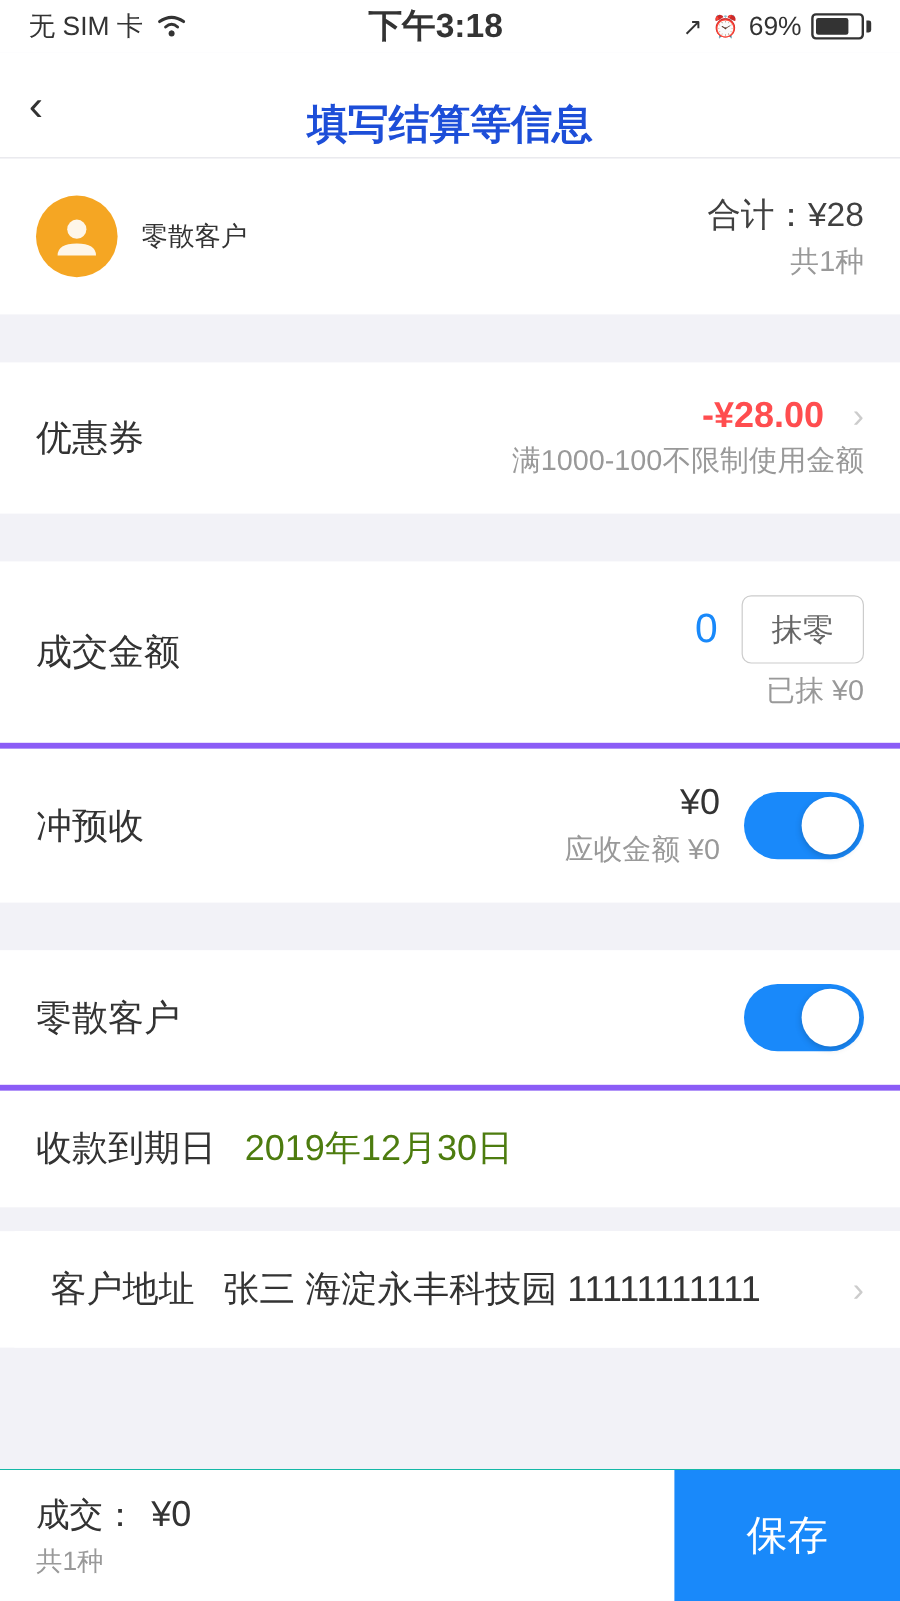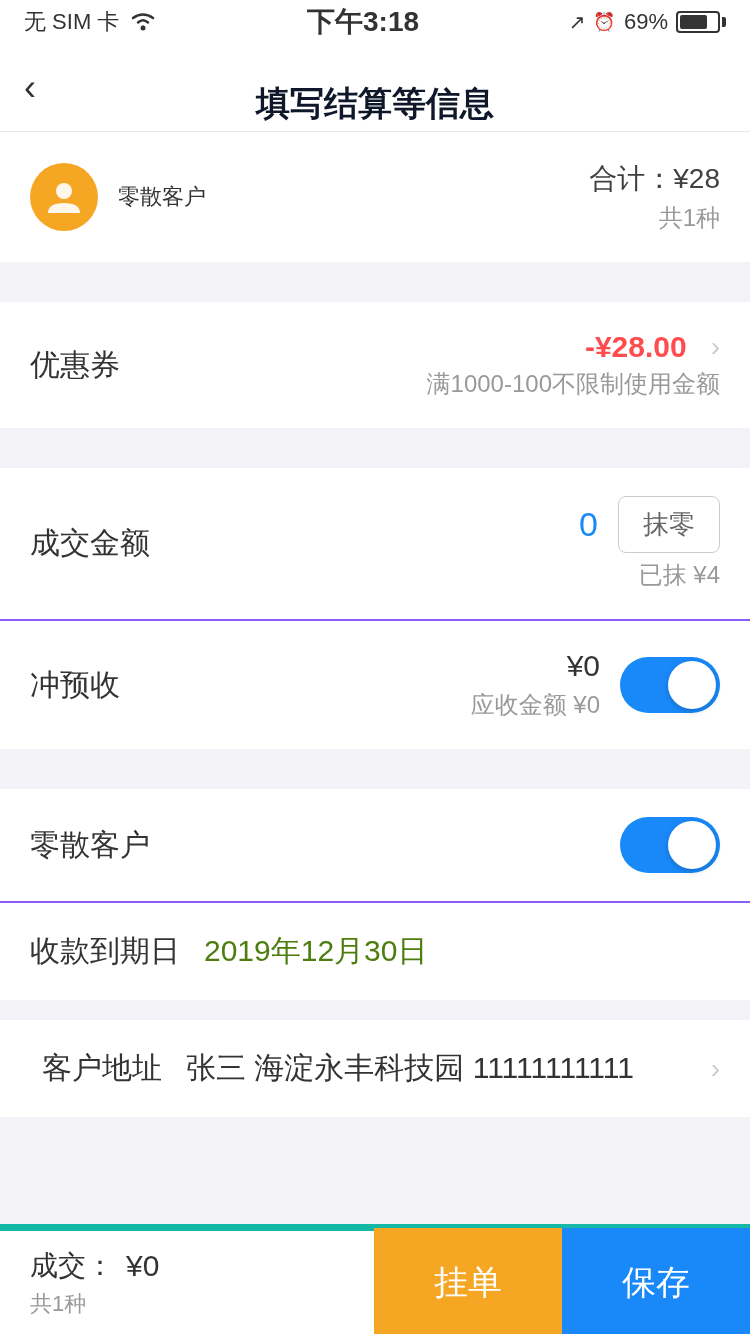--- a/index.html
+++ b/index.html
@@ -43,21 +43,21 @@
     .nav-back {
       position: absolute;
       left: 24px;
       font-size: 36px;
       color: #333;
       cursor: pointer;
     }
     .nav-title {
       font-size: 34px;
       font-weight: 600;
-      color: #0f172a;
+      color: #1d4ed8;
       margin-top: 32px;
     }
 
     
     .content {
       padding-bottom: 120px;
     }
 
     
     .section {
@@ -94,21 +94,21 @@
       background: #f2f2f7;
     }
 
     
     .form-row {
       display: flex;
       align-items: center;
       justify-content: space-between;
       padding: 28px 30px;
       background: #fff;
-      border-bottom: 2px solid #8b5cf6;
+      border-bottom: 5px solid #8b5cf6;
       min-height: 88px;
     }
     .form-row:last-child { border-bottom: none; }
     .form-label { font-size: 30px; color: #333; }
     .form-value { font-size: 30px; color: #333; text-align: right; }
     .form-value.blue { color: #1989fa; font-size: 34px; }
     .form-sub { font-size: 24px; color: #999; text-align: right; margin-top: 6px; }
     .form-value-discount-amount { color: #ff4d4f; font-size: 30px; font-weight: 600; text-align: right; }
     .form-discount-sub { font-size: 24px; color: #999; text-align: right; margin-top: 4px; }
     .form-row-col { display: flex; flex-direction: column; align-items: flex-end; }
@@ -204,21 +204,21 @@
     
     .bottom-bar {
       position: fixed;
       bottom: 0;
       left: 0;
       width: 750px;
       height: 110px;
       background: #fff;
       display: flex;
       align-items: center;
-      border-top: 7px solid #14b8a6;
+      border-top: 1px solid #14b8a6;
     }
     .bottom-summary {
       flex: 1;
       padding: 0 30px;
     }
     .bottom-deal { font-size: 28px; color: #333; display: flex; align-items: center; gap: 12px; }
     .bottom-deal-label { color: #333; }
     .bottom-deal-value { color: #333; font-size: 30px; }
     .bottom-count { font-size: 22px; color: #999; margin-top: 4px; }
     .bottom-btn-hang {
@@ -346,21 +346,21 @@
 
   <div class="section">
 
     <div class="form-row">
       <span class="form-label">成交金额</span>
       <div class="form-row-col">
         <div style="display:flex;align-items:center;gap:20px;">
           <span class="form-value blue">0</span>
           <button class="round-zero-btn">抹零</button>
         </div>
-        <div class="form-sub">已抹  ¥4</div>
+        <div class="form-sub">已抹  ¥0</div>
       </div>
     </div>
 
     <div class="form-row">
       <span class="form-label">冲预收</span>
       <div class="form-row-col" style="flex-direction:row;align-items:center;gap:20px;">
         <div class="form-row-col">
           <span class="form-value">¥0</span>
           <div class="form-sub">应收金额 ¥0</div>
         </div>
@@ -403,19 +403,16 @@
 </div>
 
 <div class="bottom-bar">
   <div class="bottom-summary">
     <div class="bottom-deal">
       <span class="bottom-deal-label">成交：</span>
       <span class="bottom-deal-value">¥0</span>
     </div>
     <div class="bottom-count">共1种</div>
   </div>
-  <div class="bottom-btn-hang">
-    <span>挂单</span>
-  </div>
   <div class="bottom-btn-save">
     <span>保存</span>
   </div>
 </div>
 
 </body></html>

